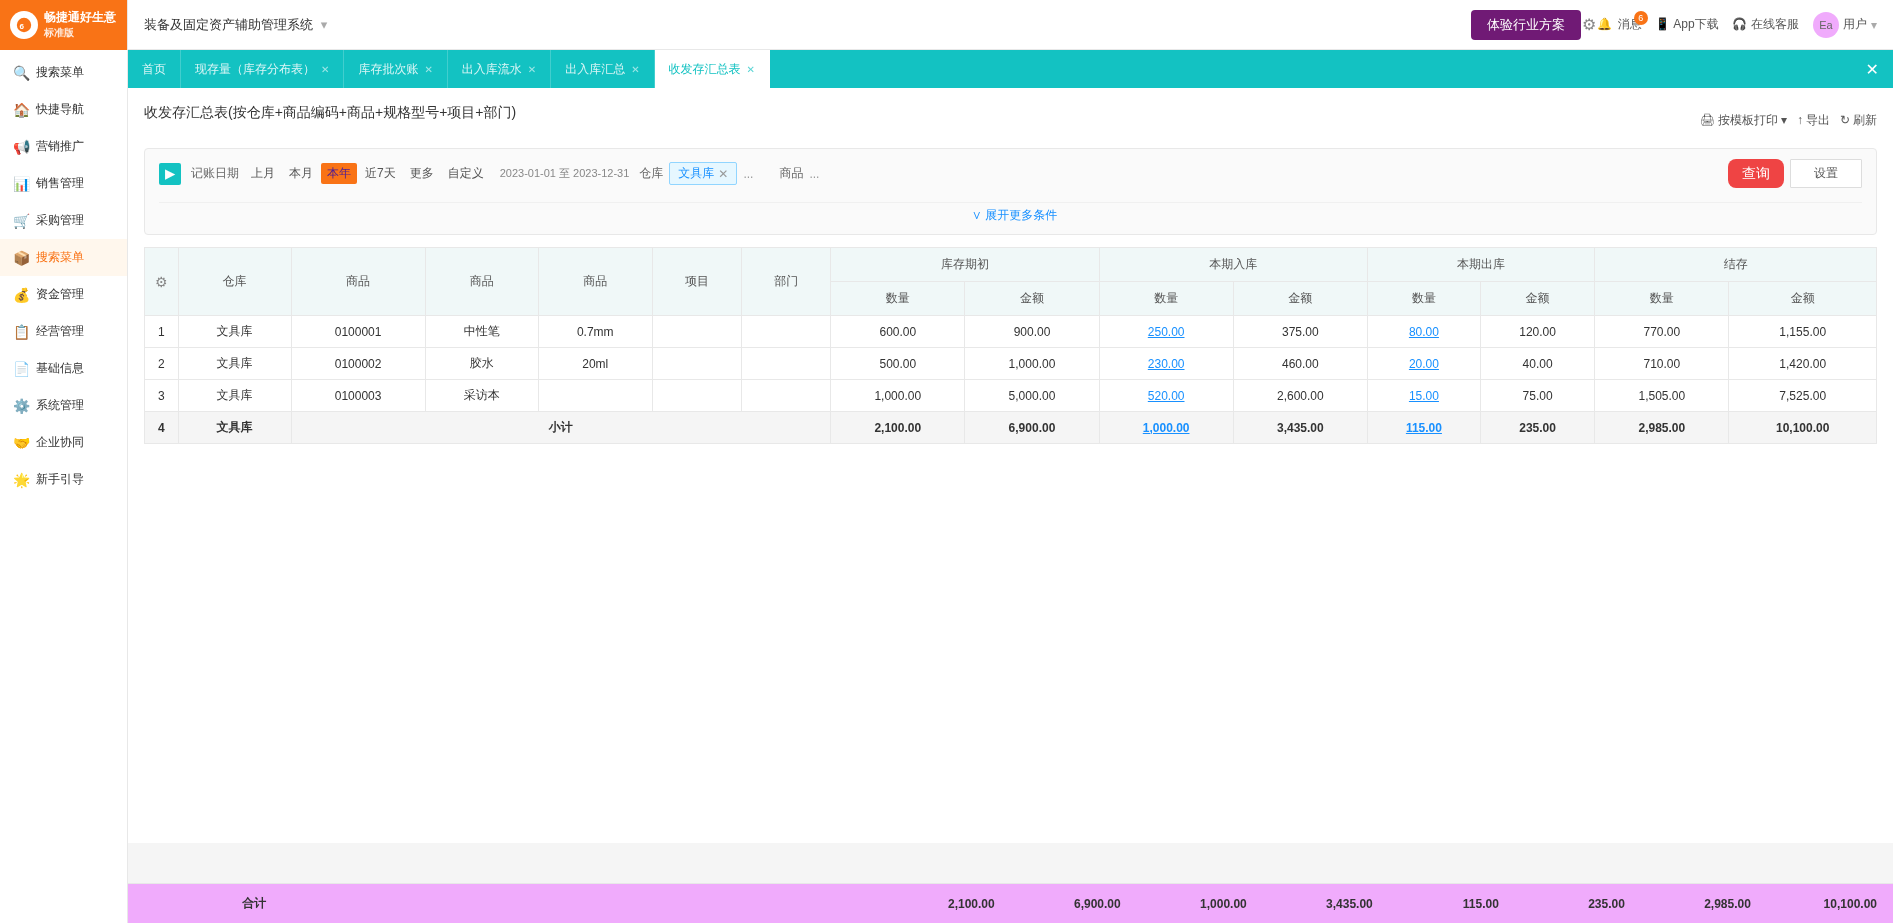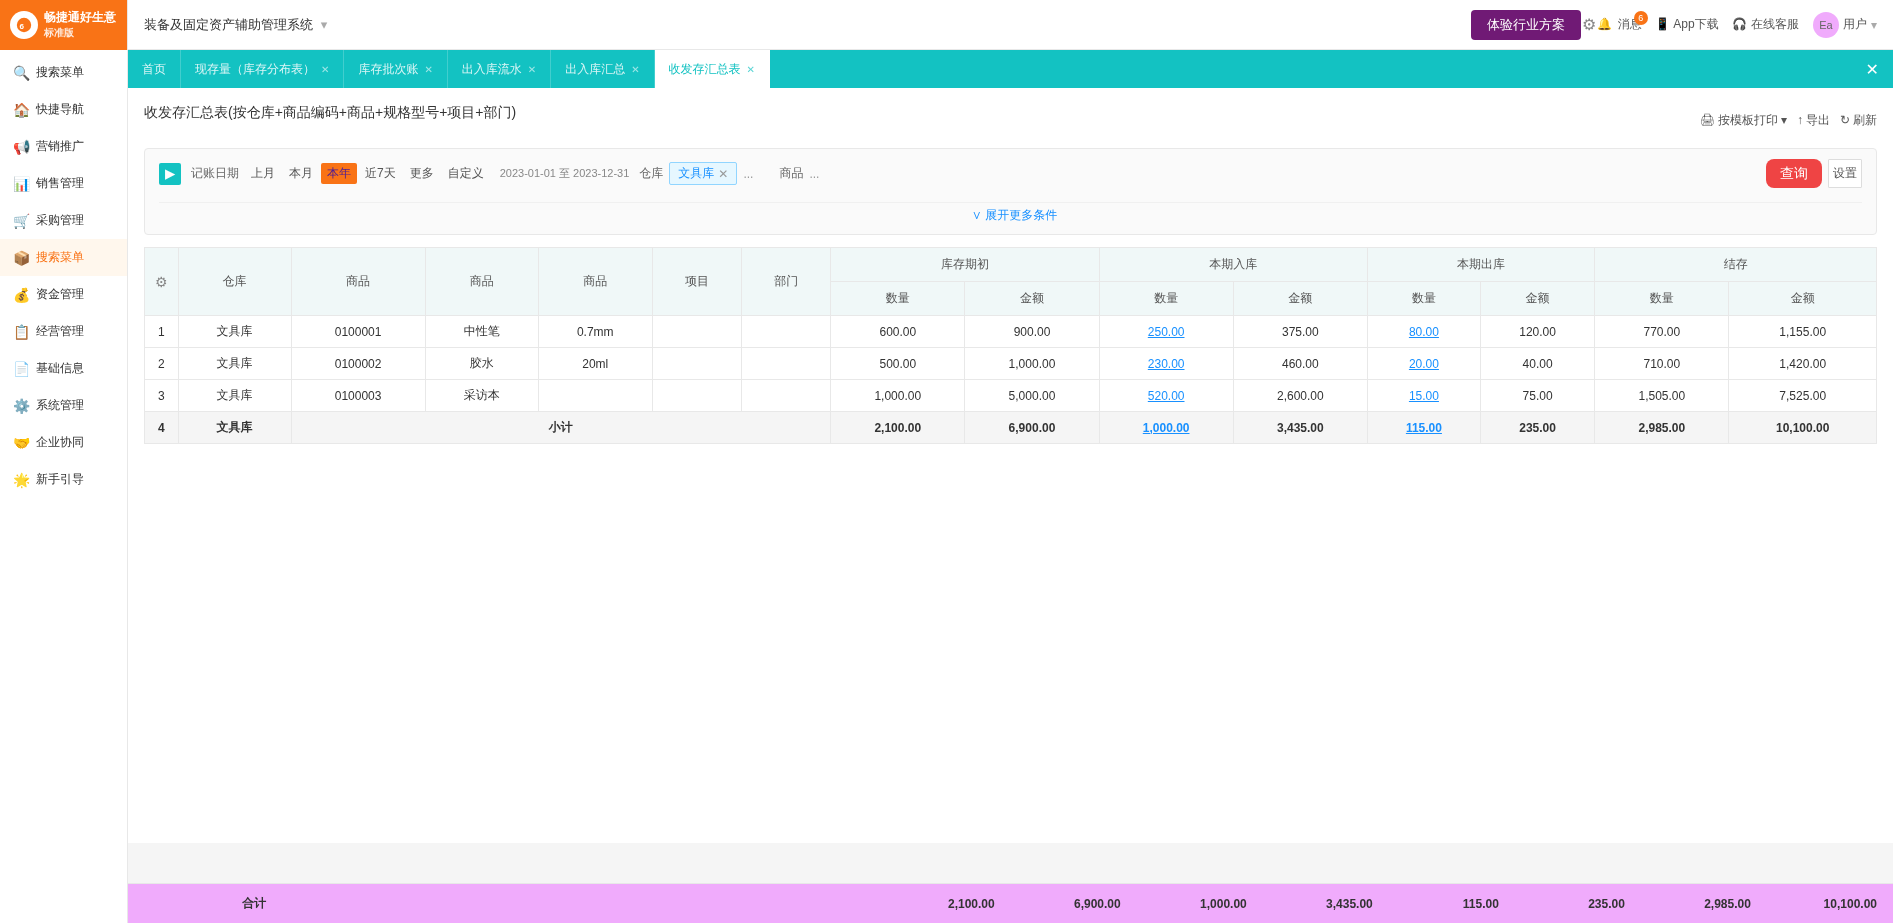--- a/index.html
+++ b/index.html
@@ -49,21 +49,21 @@
     .filter-label { color: #666; font-size: 12px; white-space: nowrap; }
     .date-btns { display: flex; align-items: center; gap: 2px; }
     .date-btn { padding: 2px 6px; border: none; background: none; cursor: pointer; font-size: 12px; color: #555; }
     .date-btn.active { background: #f97316; color: #4c1d95; border-radius: 2px; }
     .date-range { font-size: 11px; color: #888; white-space: nowrap; }
     .filter-warehouse { display: flex; align-items: center; gap: 6px; }
     .warehouse-tag { background: #e6f7ff; border: 1px solid #91d5ff; color: #1890ff; padding: 2px 8px; border-radius: 2px; font-size: 12px; display: flex; align-items: center; gap: 4px; }
     .warehouse-tag .tag-close { cursor: pointer; color: #999; }
     .filter-more { color: #999; cursor: pointer; font-size: 12px; }
     .btn-query { background: #ef4444; color: #fff; border: none; border-radius: 8px; padding: 5px 14px; cursor: pointer; font-size: 14px; }
-    .btn-settings { background: #fff; border: 1px solid #ddd; border-radius: 1px; padding: 5px 4px; cursor: pointer; font-size: 12px; color: #555; }
+    .btn-settings { background: #fff; border: 1px solid #ddd; border-radius: 1px; padding: 5px 23px; cursor: pointer; font-size: 12px; color: #555; }
     .expand-btn { background: none; border: none; cursor: pointer; color: #1890ff; font-size: 12px; margin-left: 8px; }
     .toolbar-btn { background: none; border: none; cursor: pointer; color: #555; font-size: 12px; display: flex; align-items: center; gap: 3px; }
 
     
     .data-table { width: 100%; border-collapse: collapse; font-size: 12px; }
     .data-table th { background: #f0f8f8; color: #555; font-weight: normal; padding: 8px 10px; border: 1px solid #e8e8e8; text-align: center; white-space: nowrap; }
     .data-table td { padding: 7px 10px; border: 1px solid #e8e8e8; text-align: center; color: #333; white-space: nowrap; }
     .data-table .subtotal-row td { font-weight: bold; background: #f5f5f5; }
     .data-table .settings-col { width: 30px; }
 

